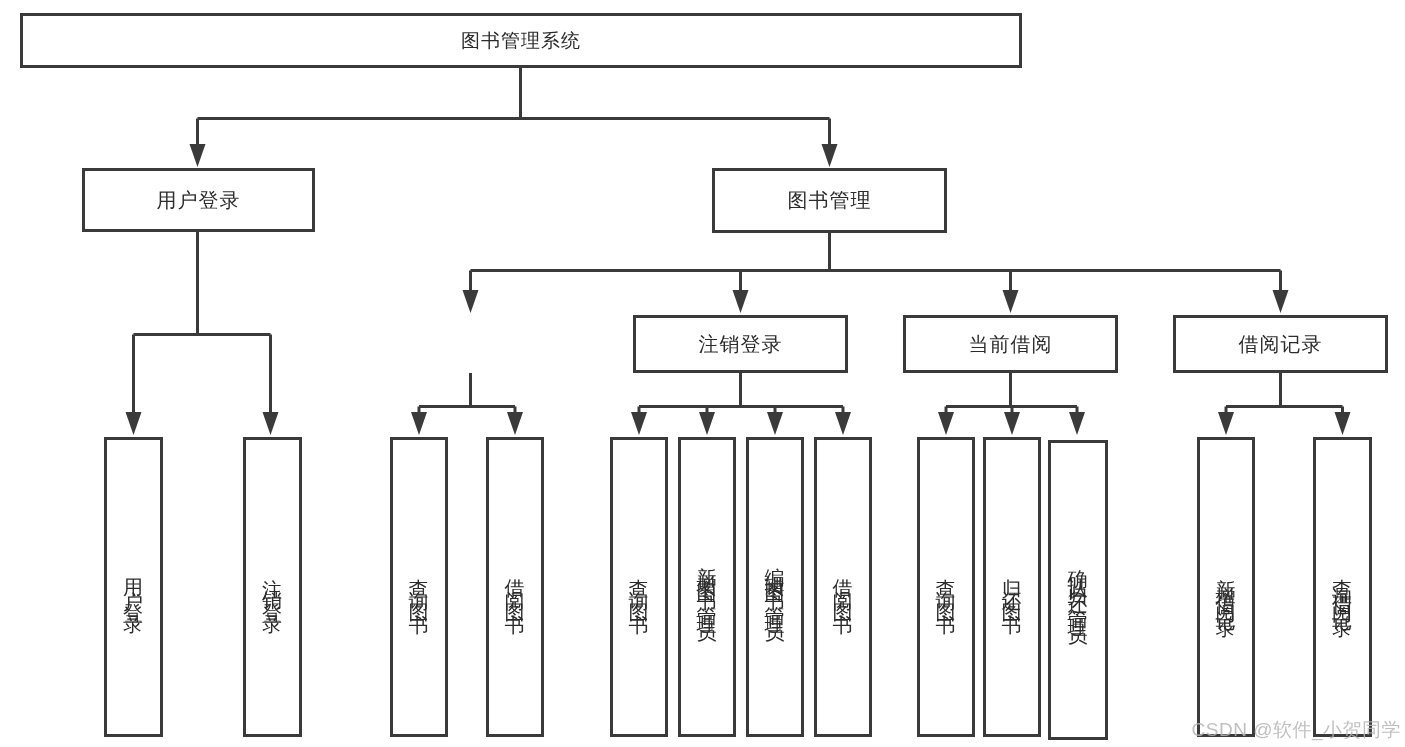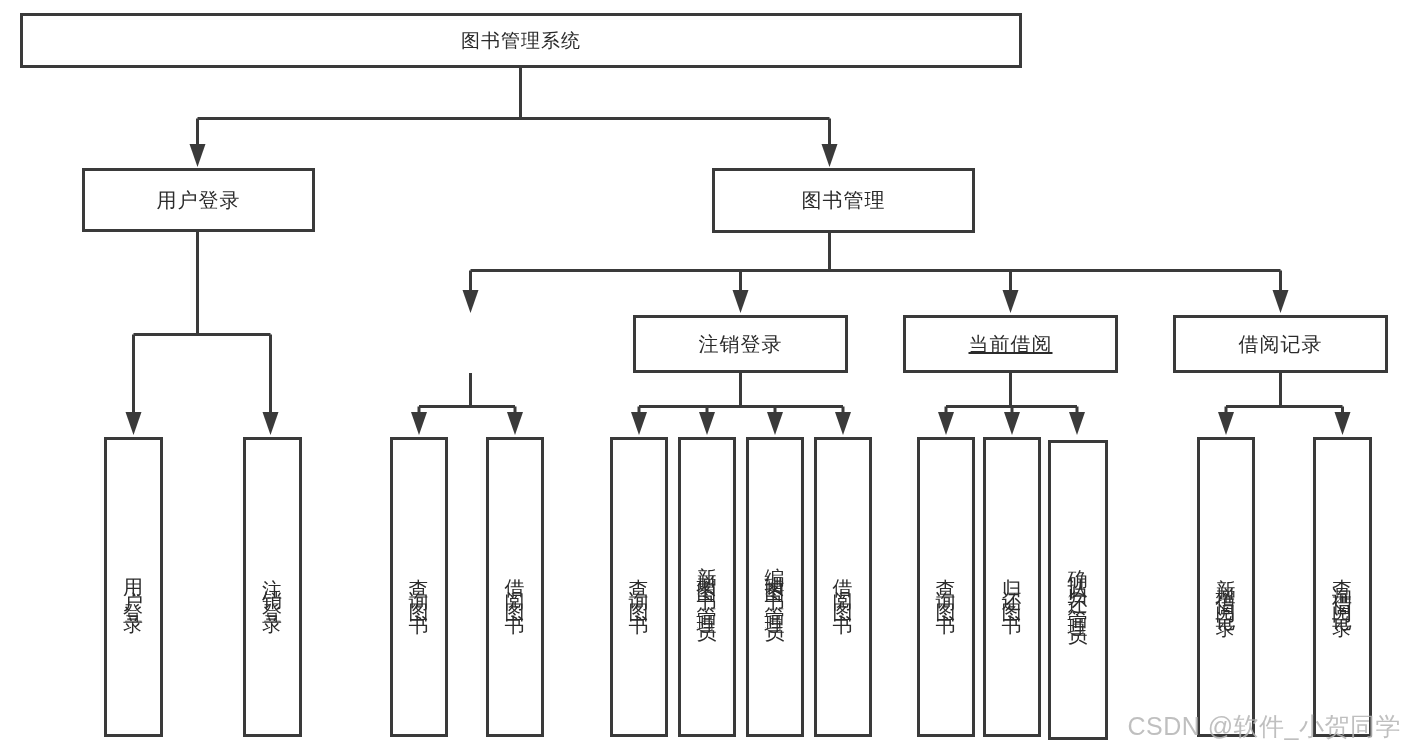--- a/index.html
+++ b/index.html
@@ -27,21 +27,21 @@
     font-size:20px;
     writing-mode:vertical-rl;
     text-orientation:mixed;
     letter-spacing:12px;
     line-height:1;
     text-align:center;
   }
   .box-leaf.tight{letter-spacing:8px;}
   .watermark{
     position:absolute;right:4px;bottom:4px;
-    font-size:25px;color:var(--watermark-text);
+    font-size:19px;color:var(--watermark-text);
     opacity:.85;letter-spacing:.5px;white-space:nowrap;
     z-index:5;
   }
 </style>
 </head>
 <body>
 
 <div class="canvas">
 
   <svg class="connectors" width="1405" height="747" viewBox="0 0 1405 747">
@@ -110,28 +110,28 @@
     </g>
   </svg>
 
   <div class="box box-root" style="left:20px;top:13px;width:1002px;height:55px;">
     <span>图书管理系统</span>
   </div>
 
   <div class="box box-mid" style="left:82px;top:168px;width:233px;height:64px;">
     <span>用户登录</span>
   </div>
-  <div class="box box-mid" style="left:712px;top:168px;width:263px;height:65px;">
+  <div class="box box-mid" style="left:712px;top:168px;width:235px;height:65px;">
     <span>图书管理</span>
   </div>
 
   <div class="box box-mid" style="left:633px;top:315px;width:215px;height:58px;">
     <span>注销登录</span>
   </div>
-  <div class="box box-mid" style="left:903px;top:315px;width:215px;height:58px;text-decoration:underline;">
+  <div class="box box-mid" style="left:903px;top:315px;width:215px;height:58px;">
     <span>当前借阅</span>
   </div>
   <div class="box box-mid" style="left:1173px;top:315px;width:215px;height:58px;">
     <span>借阅记录</span>
   </div>
 
   <div class="box box-leaf" style="left:104px;top:437px;width:59px;height:300px;">
     <span>用户登录</span>
   </div>
   <div class="box box-leaf" style="left:243px;top:437px;width:59px;height:300px;">

